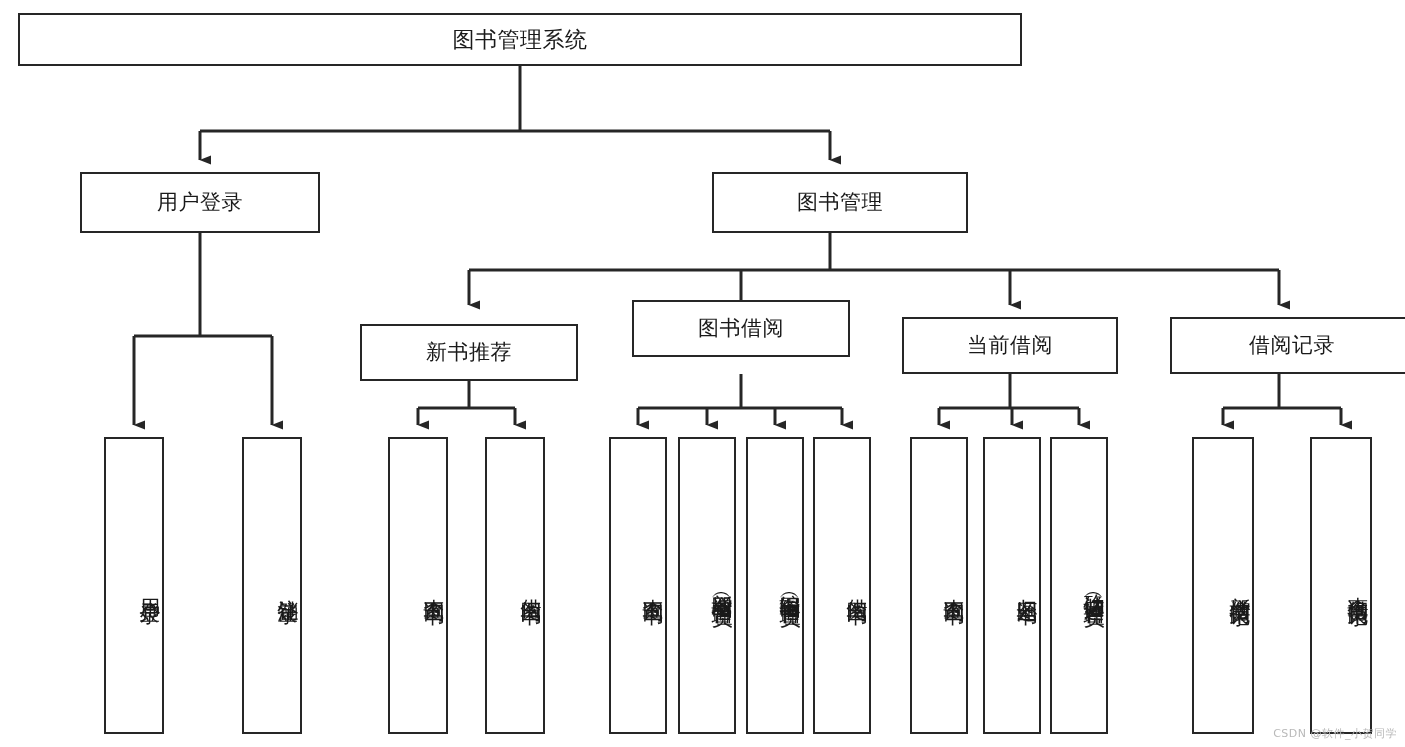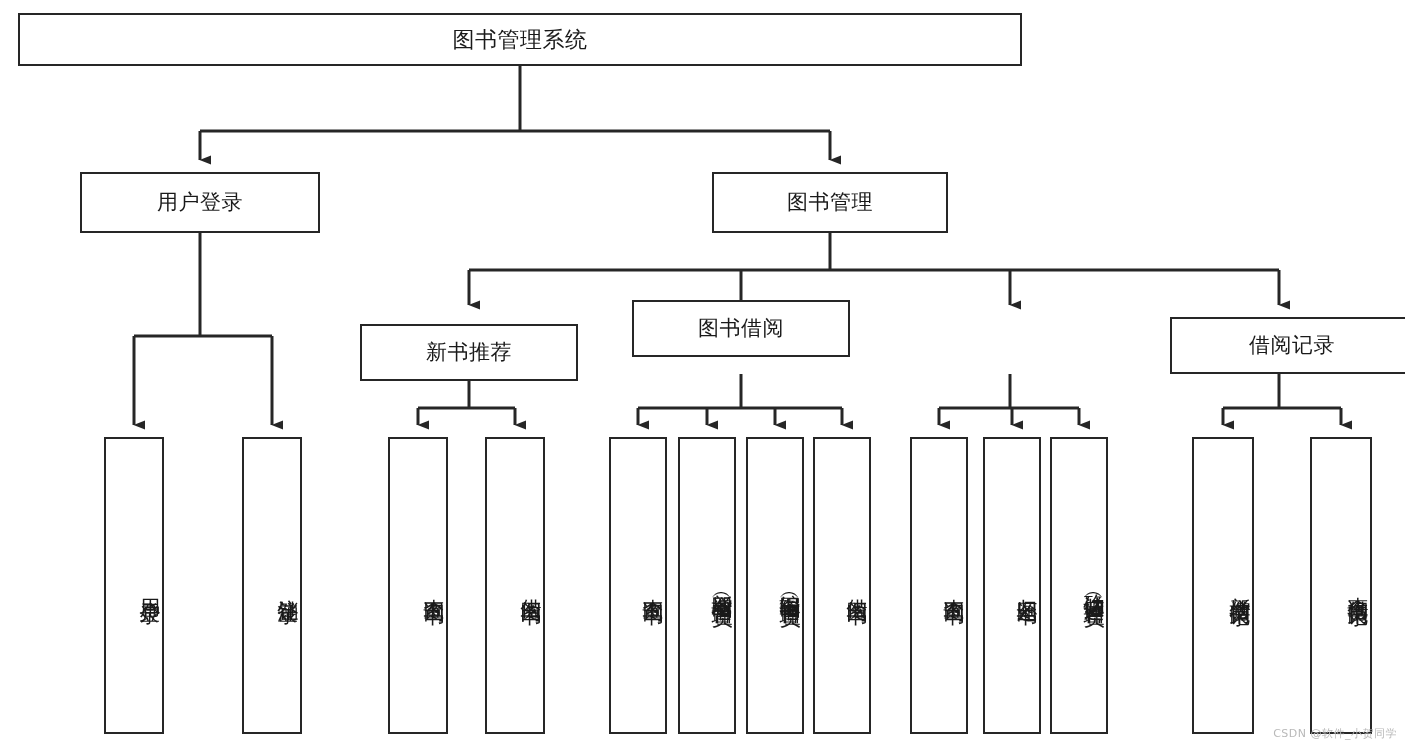--- a/index.html
+++ b/index.html
@@ -127,29 +127,32 @@
     </g>
   </svg>
 
   <div class="node horiz title" style="left: 18px; top: 13px; width: 1004px; height: 53px;">
     <span>图书管理系统</span>
   </div>
 
   <div class="node horiz" style="left: 80px; top: 172px; width: 240px; height: 61px;">
     <span>用户登录</span>
   </div>
-  <div class="node horiz" style="left: 712px; top: 172px; width: 236px; height: 61px;">
+  <div class="node horiz" style="left: 712px; top: 172px; width: 256px; height: 61px;">
     <span>图书管理</span>
   </div>
 
   <div class="node horiz" style="left: 360px; top: 317px; width: 218px; height: 57px; margin-top: 7px;">
     <span>新书推荐</span>
   </div>
   <div class="node horiz" style="left: 632px; top: 300px; width: 218px; height: 57px;">
     <span>图书借阅</span>
+  </div>
+  <div class="node horiz" style="left: 902px; top: 317px; width: 216px; height: 57px;">
+    <span>当前借阅</span>
   </div>
   <div class="node horiz" style="left: 1170px; top: 317px; width: 244px; height: 57px;">
     <span>借阅记录</span>
   </div>
 
   <div class="node vert" style="left: 104px; top: 437px; width: 60px; height: 297px;">
     <span class="vlabel">用户登录</span>
   </div>
   <div class="node vert" style="left: 242px; top: 437px; width: 60px; height: 297px;">
     <span class="vlabel">注销登录</span>

